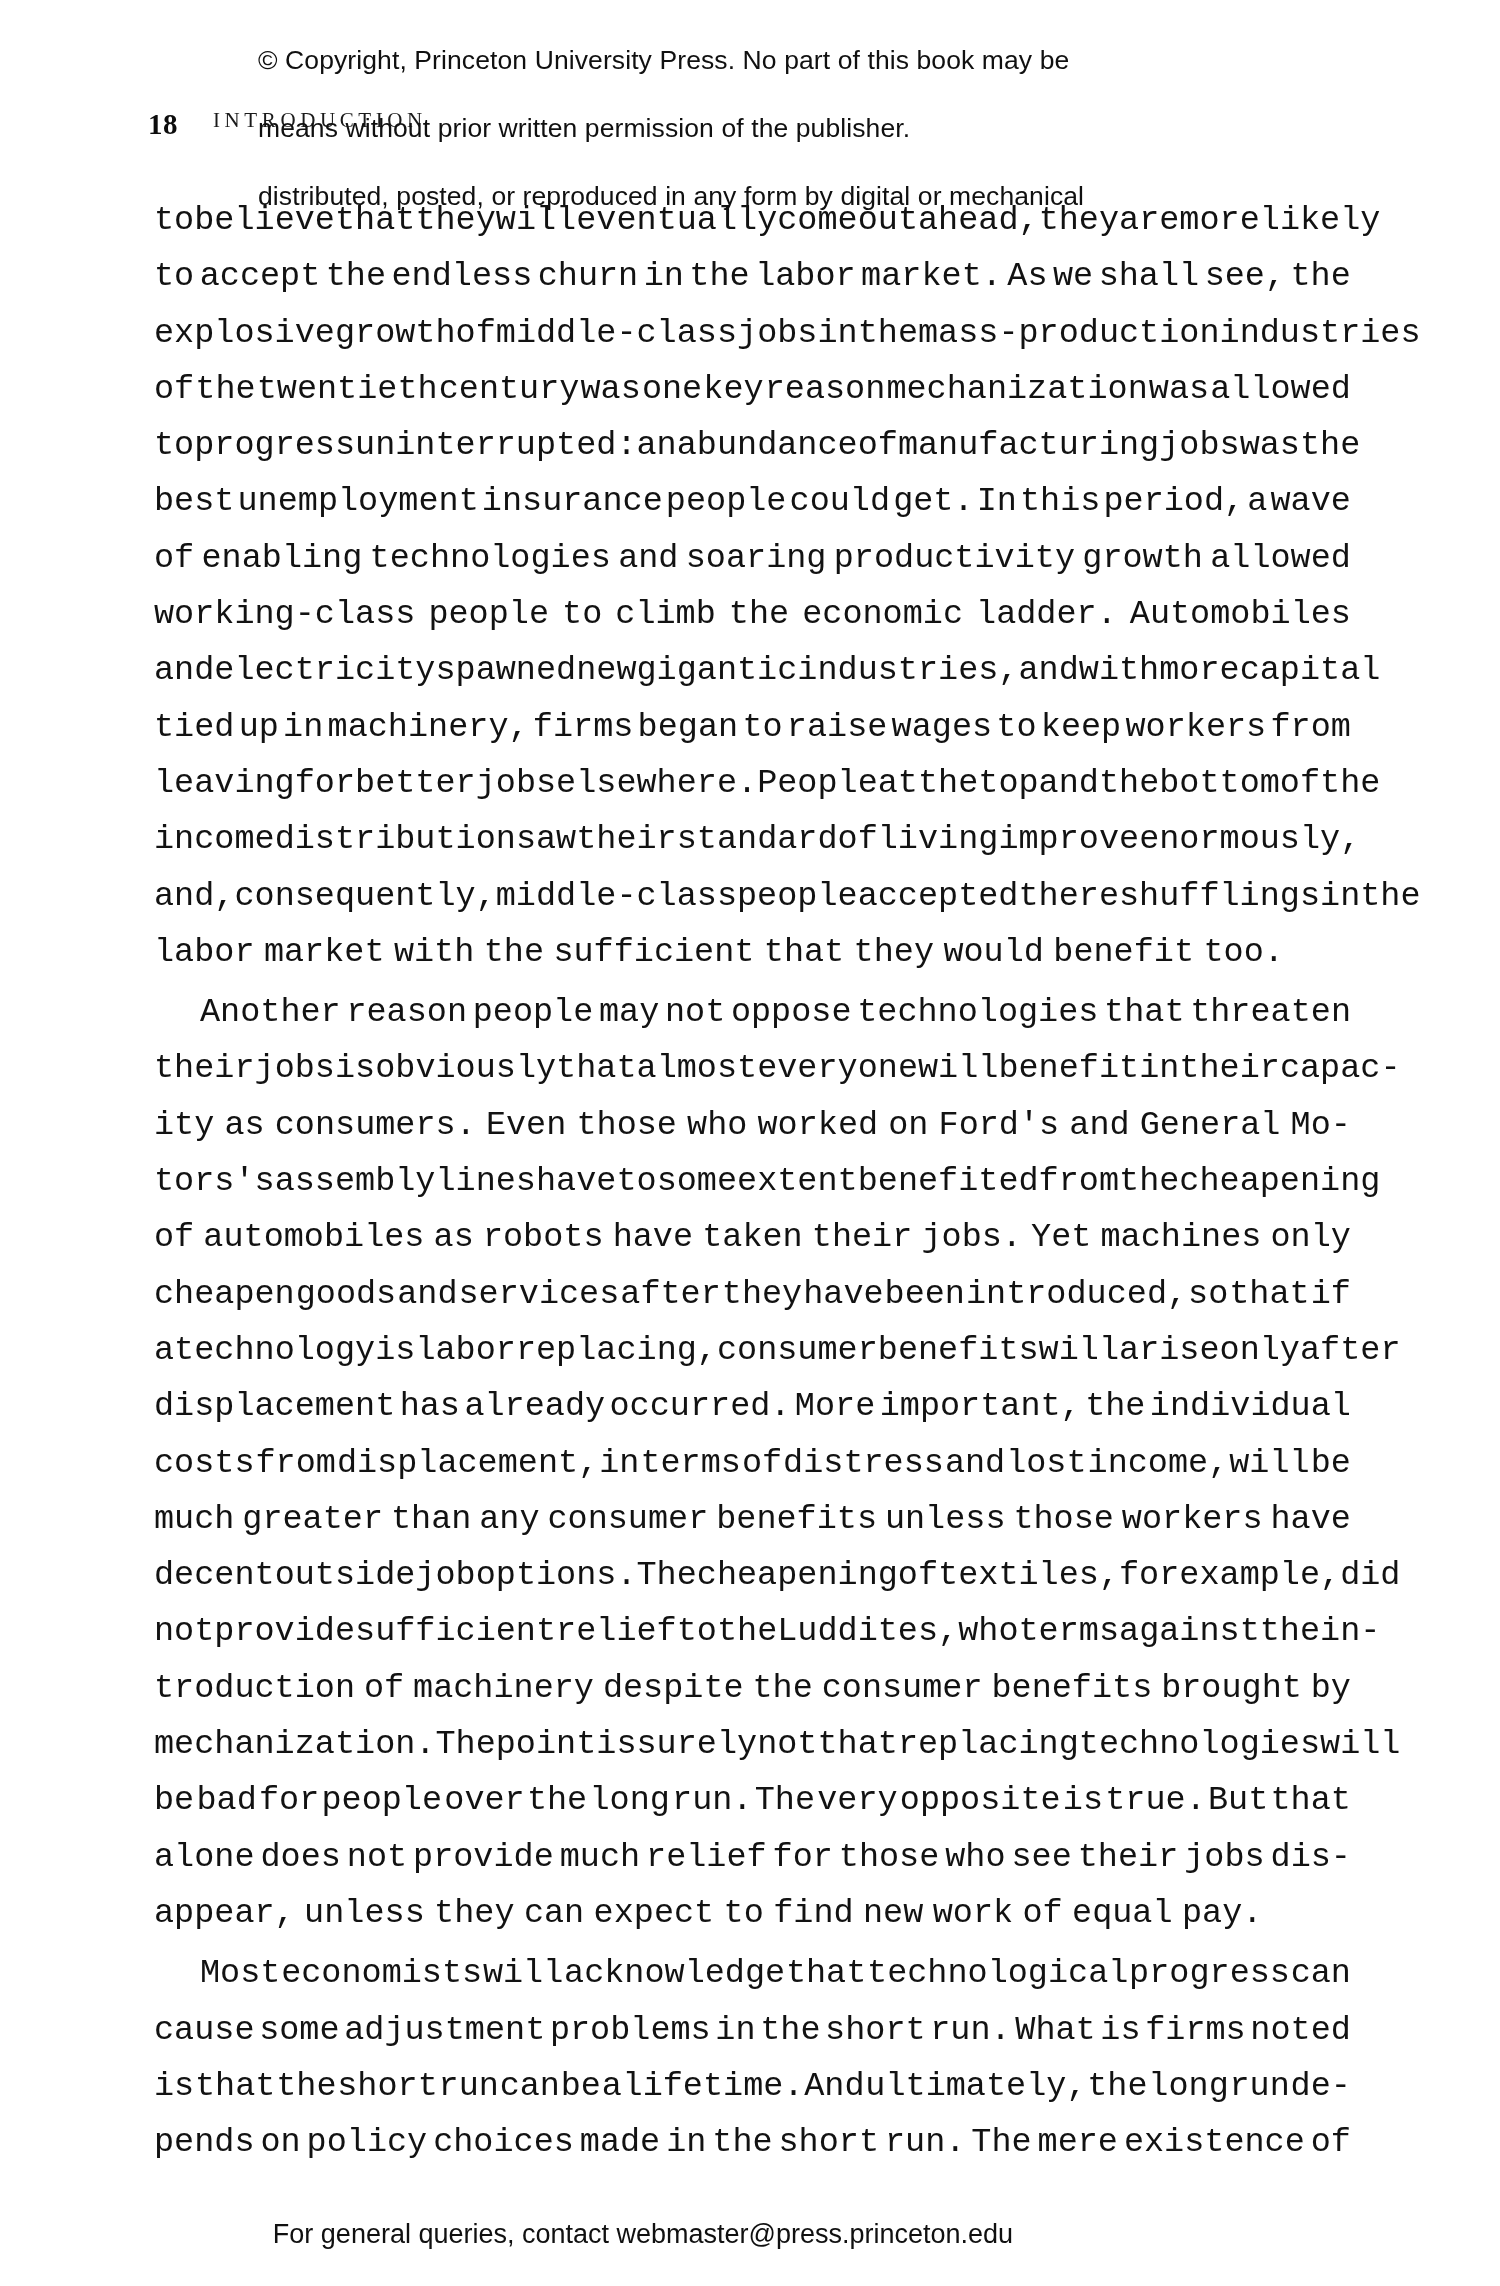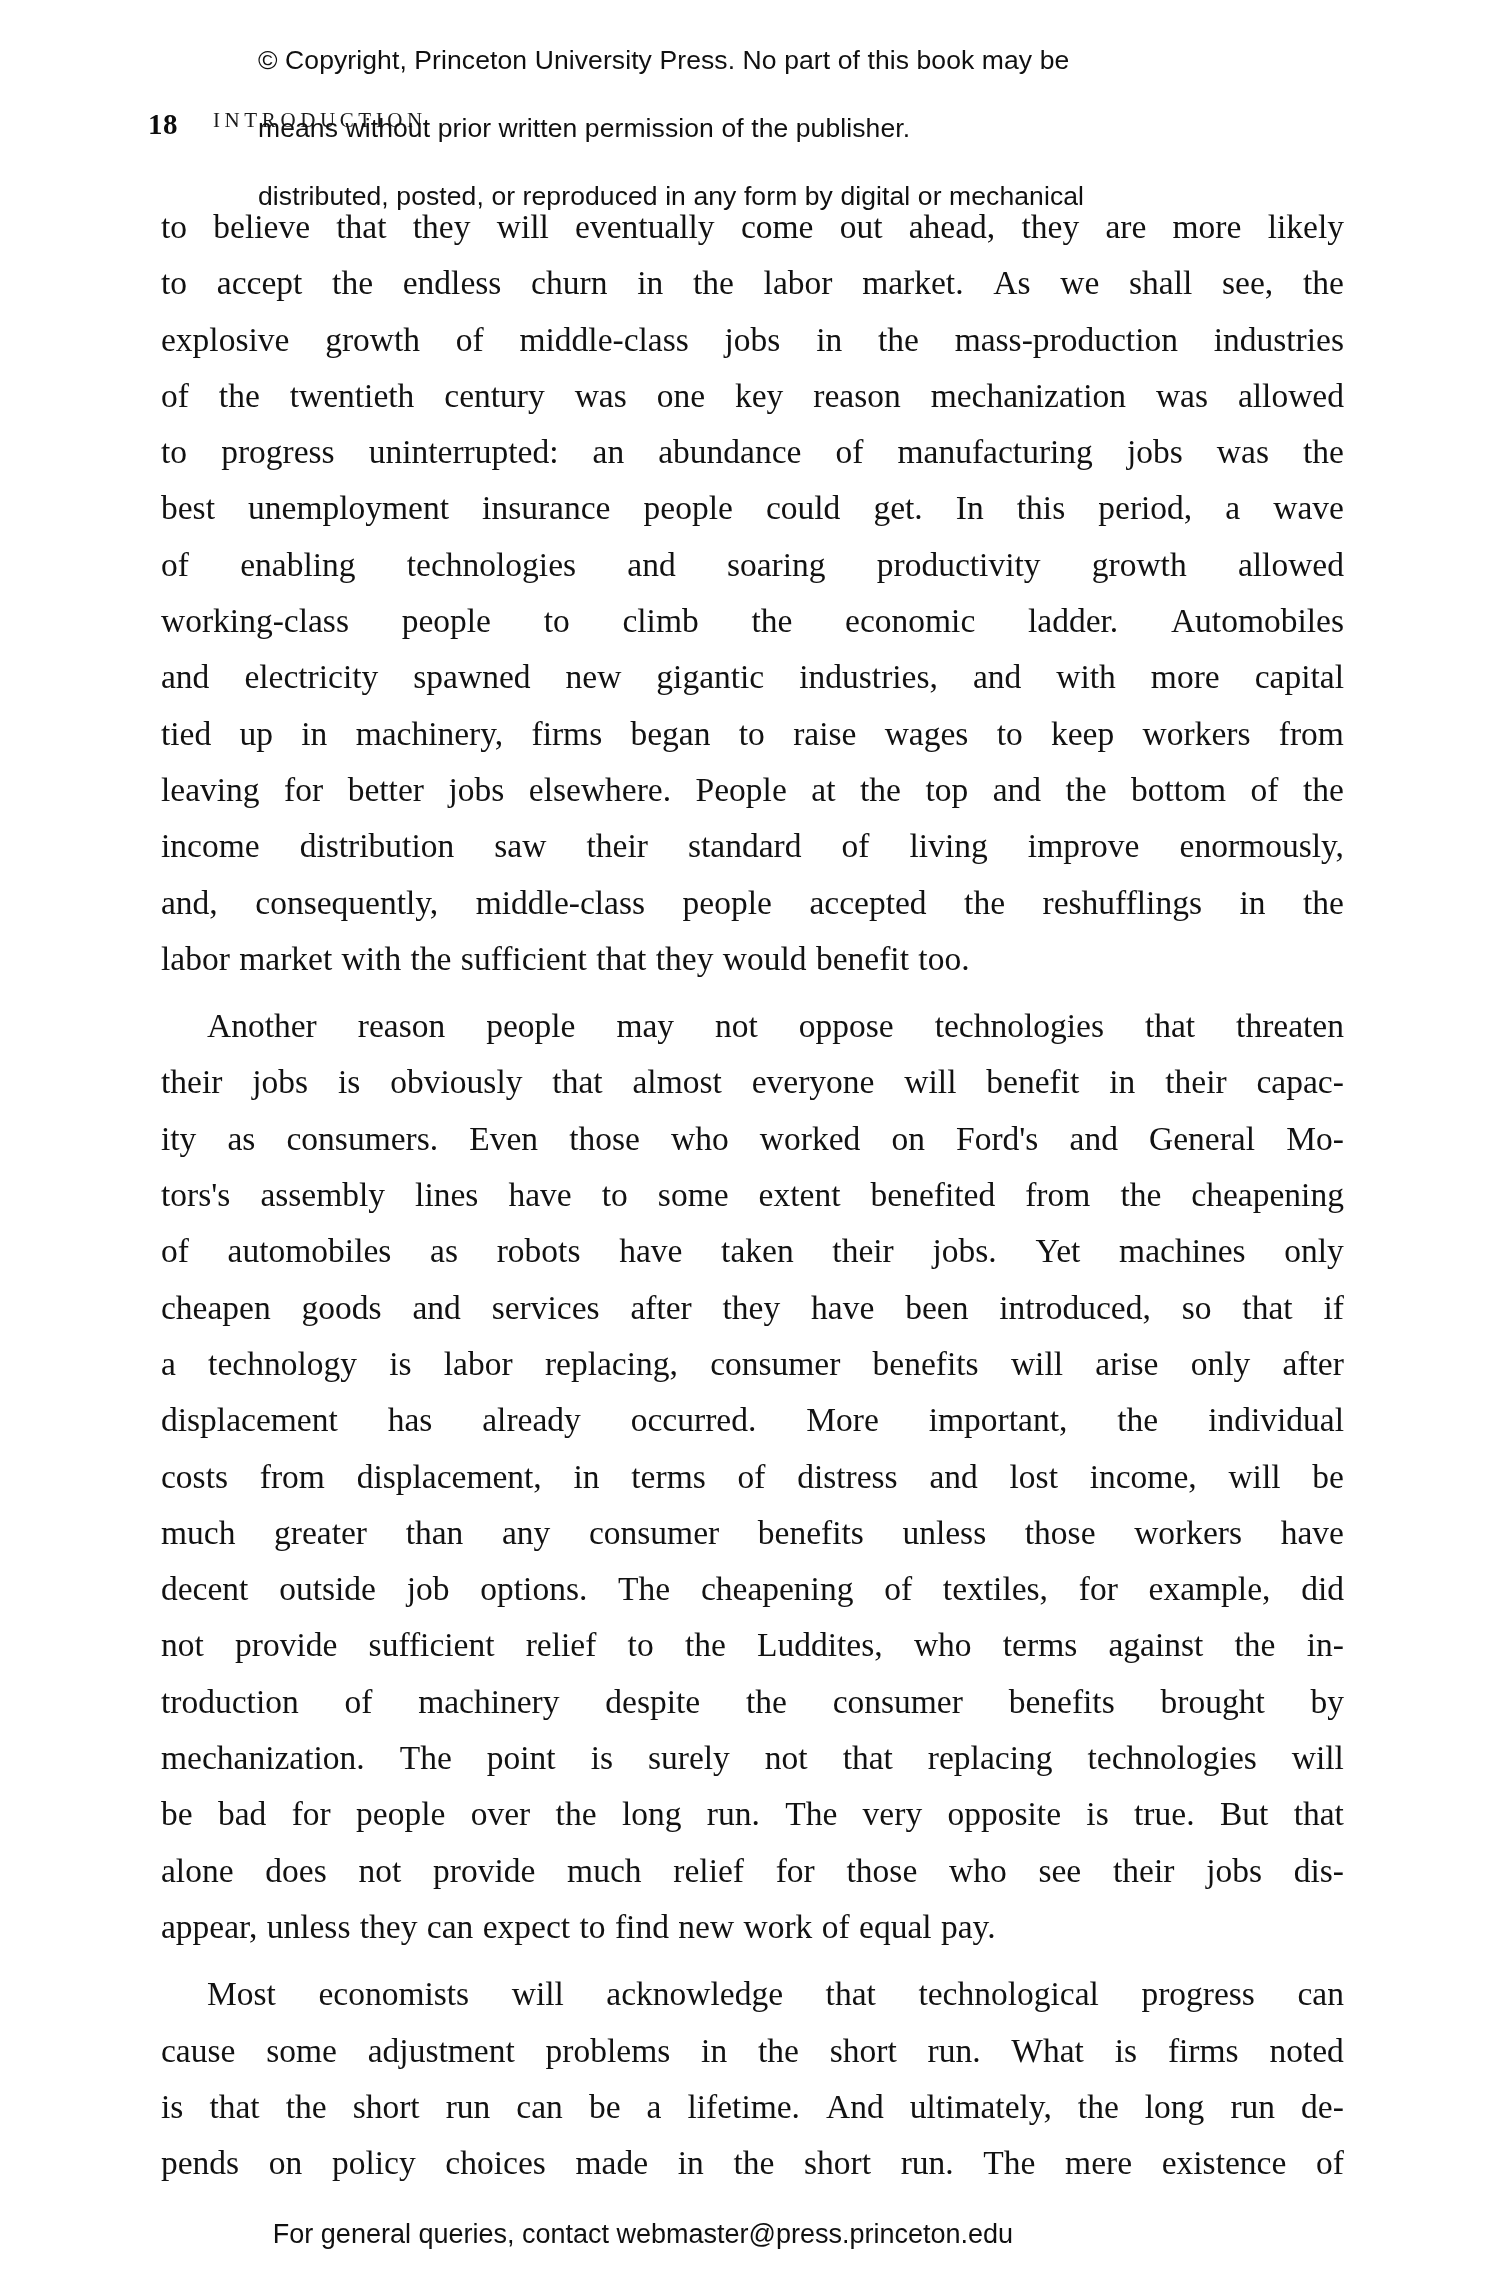--- a/index.html
+++ b/index.html
@@ -61,21 +61,21 @@
   }
 
   
   .page-body {
     position: absolute;
     left: 150px;
     top: 188px;
     width: 1205px;
     z-index: 1;
   }
-  .para { margin: 11px; }
+  .para { margin: 4px; font-family: Liberation Mono, monospace; }
   .line {
     display: flex;
     width: 100%;
     font-size: 33.5px;
     line-height: 56.3px;
     height: 56.3px;
     color: #121212;
     white-space: pre;
     align-items: baseline;
   }

